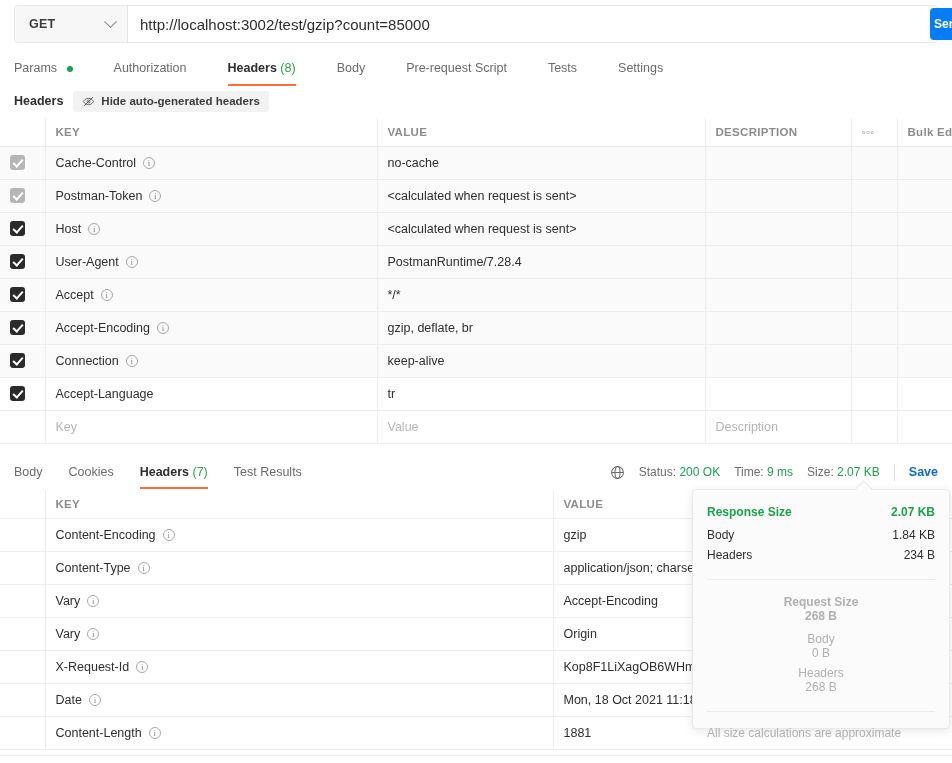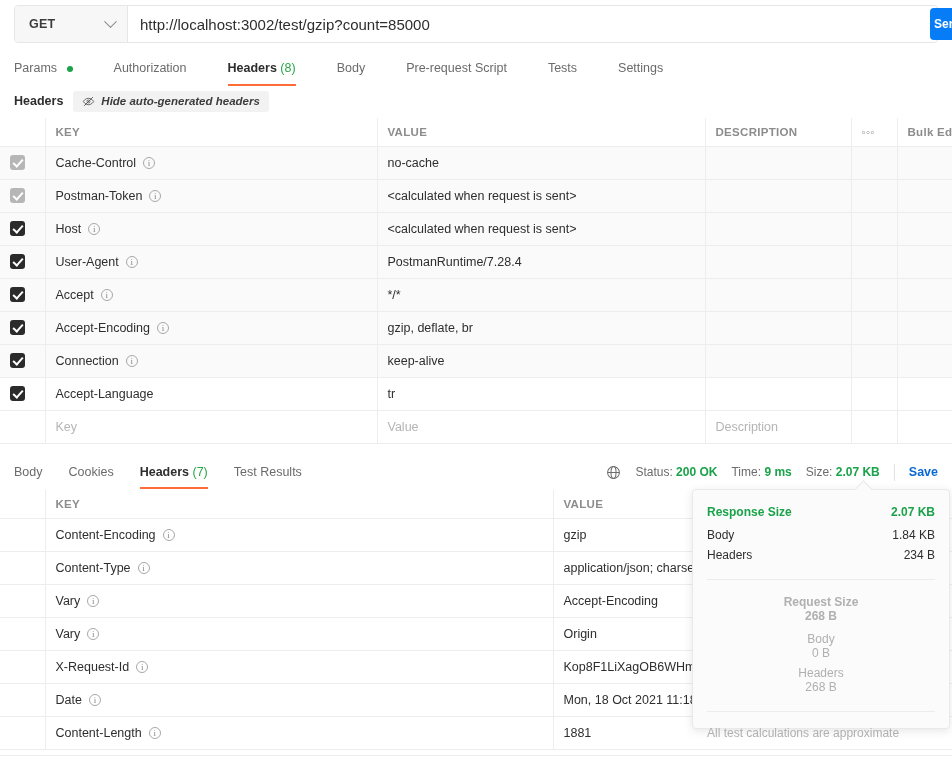--- a/index.html
+++ b/index.html
@@ -65,21 +65,21 @@
 
   
   .headers-subbar {
     position: absolute; left: 0; top: 86px; width: 952px; height: 30px;
     display: flex; align-items: center; padding: 0 14px; gap: 10px;
   }
   .subbar-title { font-size: 12.5px; font-weight: 600; color: #2e2e2e; }
   .pill {
     display: inline-flex; align-items: center; gap: 6px;
     background: #f2f2f2; border-radius: 3px; padding: 4px 9px;
-    font-size: 11.5px; font-weight: 600; color: #3c3c3c; cursor: pointer; font-style: italic;
+    font-size: 11.5px; font-weight: 600; color: #3c3c3c; cursor: pointer;
   }
   .eye-off { width: 13px; height: 13px; display: block; }
 
   
   .tbl { position: absolute; left: 0; width: 952px; border-collapse: collapse; table-layout: fixed; }
   .tbl td, .tbl th { border: 1px solid #ededed; border-left: none; border-top: none;
                      padding: 0 10px; font-size: 12.5px; font-weight: 400; text-align: left;
                      height: 33px; vertical-align: middle; overflow: hidden; white-space: nowrap; }
   .tbl th { color: #8c8c8c; font-size: 11.5px; font-weight: 600; letter-spacing: .3px; height: 28px; }
   .tbl tr.tinted td { background: #fafafa; }
@@ -116,21 +116,21 @@
     display: flex; align-items: center; padding: 0 14px;
   }
   .resp-tab { position: relative; font-size: 12.5px; color: #6b6b6b; cursor: pointer;
               padding: 0 13px; height: 32px; line-height: 32px; }
   .resp-tab:first-child { padding-left: 0; }
   .resp-tab.active { color: #2e2e2e; font-weight: 600; }
   .resp-tab.active::after { content: ""; position: absolute; left: 13px; right: 13px;
                             bottom: -1px; height: 2px; background: #ff6c37; }
   .resp-meta { margin-left: auto; display: flex; align-items: center; gap: 14px;
                font-size: 12px; color: #6b6b6b; }
-  .meta-val { color: #1aa34a; font-weight: 700; }
+  .meta-val { color: #1aa34a; font-weight: 400; }
   .meta-item { cursor: pointer; white-space: nowrap; }
   .globe { width: 15px; height: 15px; display: block; cursor: pointer; }
   .sep-v { width: 1px; height: 17px; background: #e2e2e2; }
   .save-link { color: #0b69d4; font-weight: 700; font-size: 12.5px; cursor: pointer; white-space: nowrap; }
 
   
   #resp-table { top: 490px; }
   #resp-table col.r-gap { width: 45px; }
   #resp-table col.r-key { width: 508px; }
   #resp-table col.r-val { width: 399px; }
@@ -426,16 +426,16 @@
       <span>Body</span>
       <span class="tip-amt">0 B</span>
     </div>
     <div class="tip-row dim">
       <span>Headers</span>
       <span class="tip-amt">268 B</span>
     </div>
 
     <div class="tip-hr"></div>
 
-    <div class="tip-note">All test calculations are approximate</div>
+    <div class="tip-note">All size calculations are approximate</div>
   </div>
 
 </div>
 
 </body></html>

